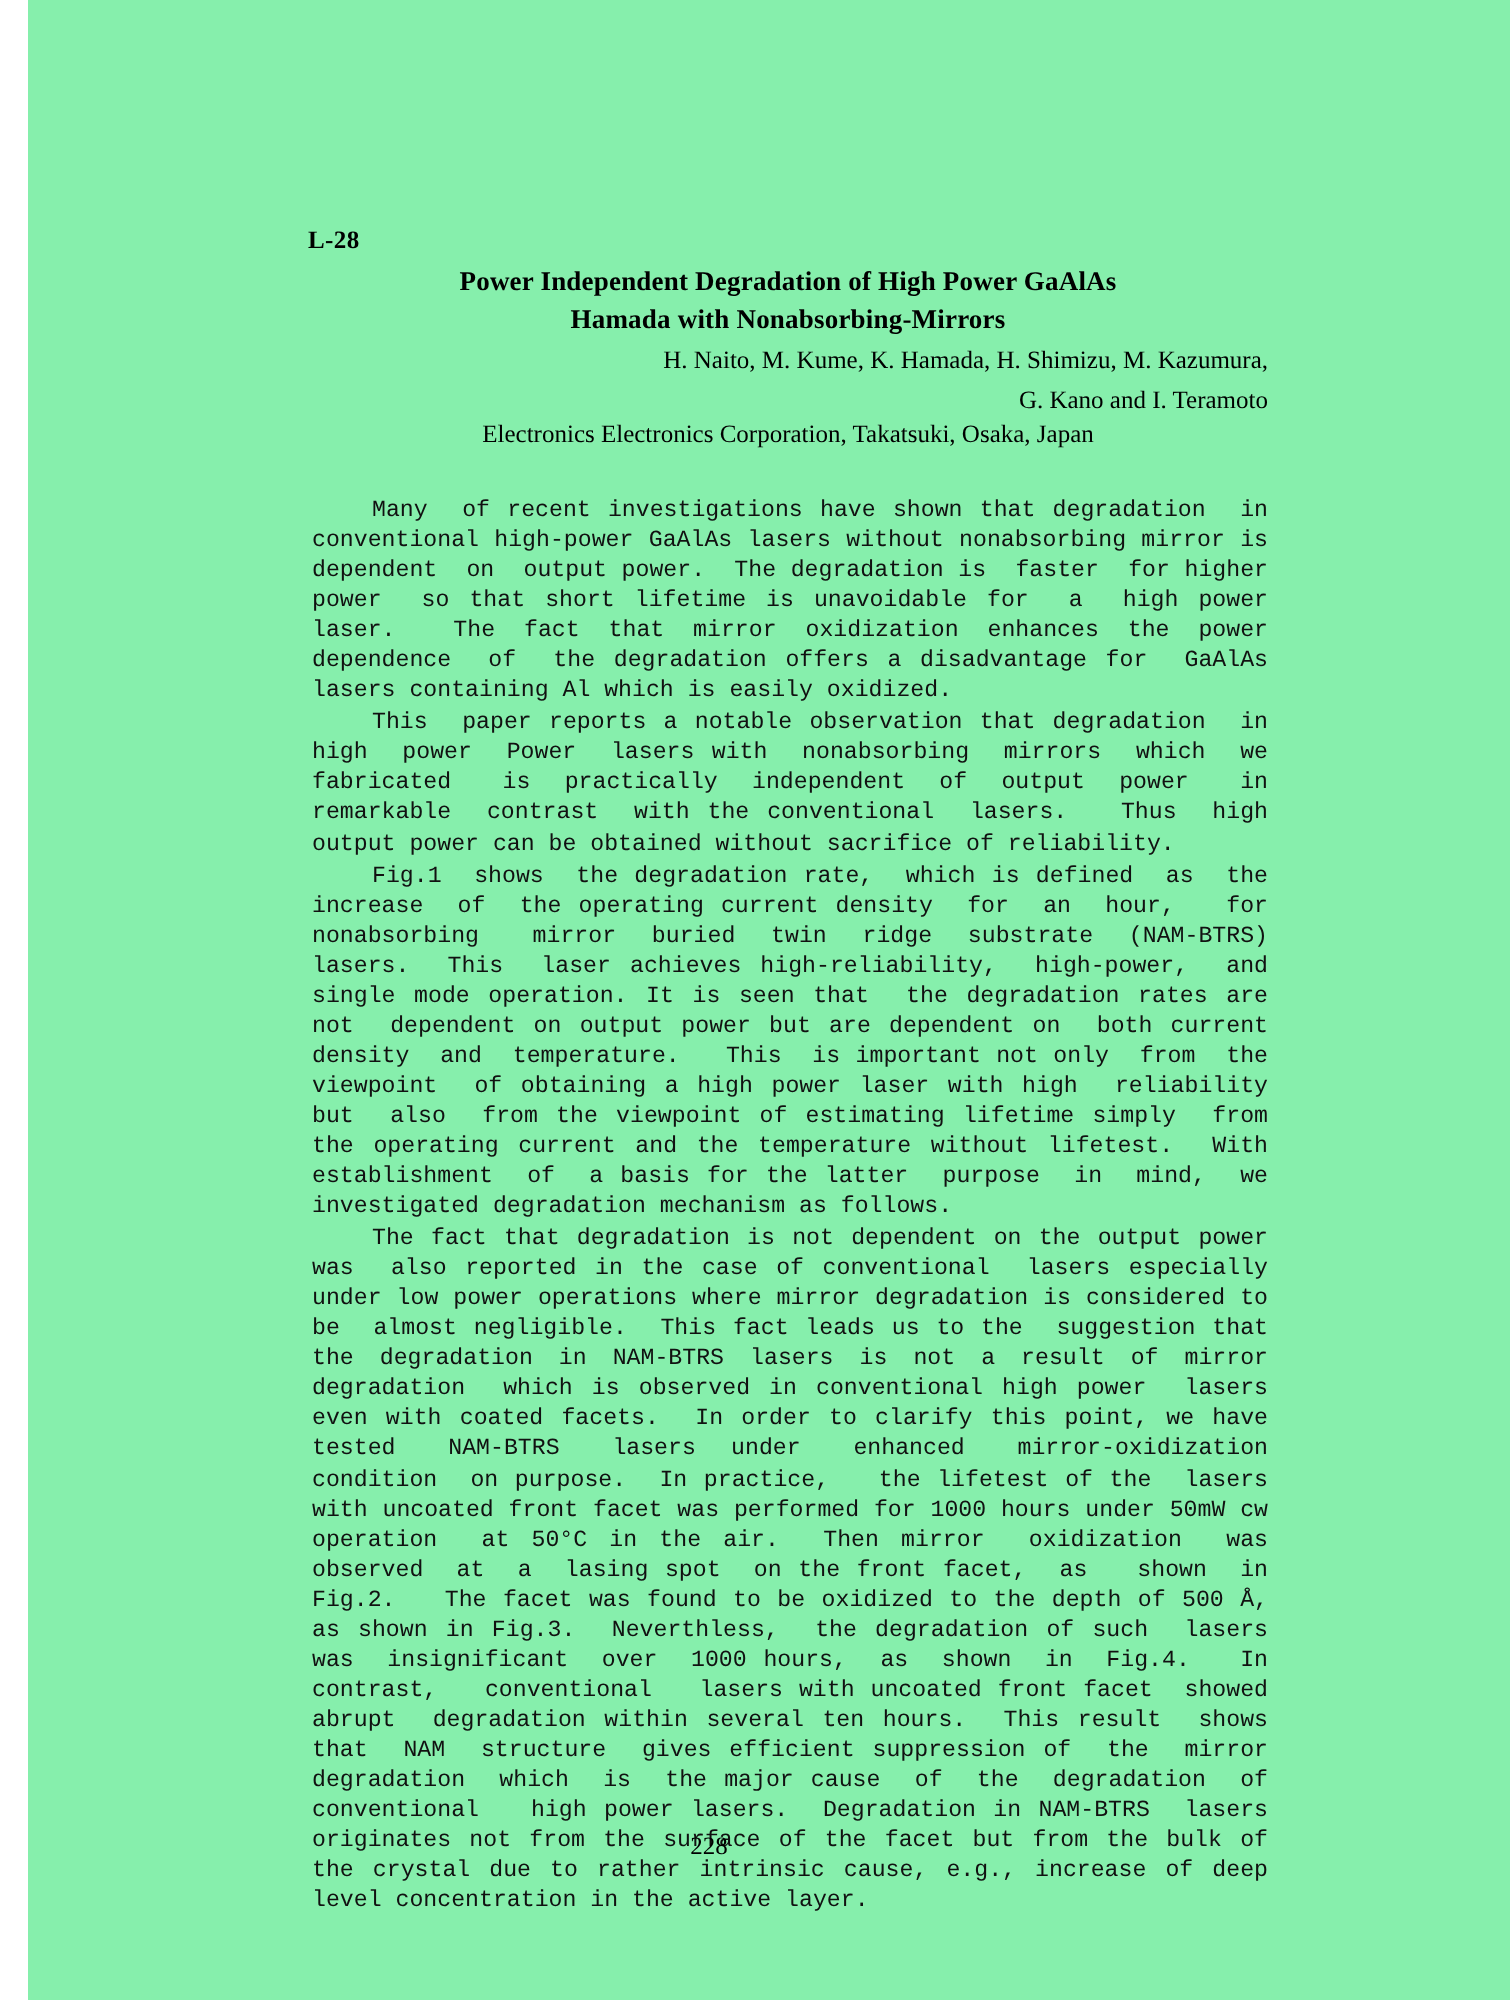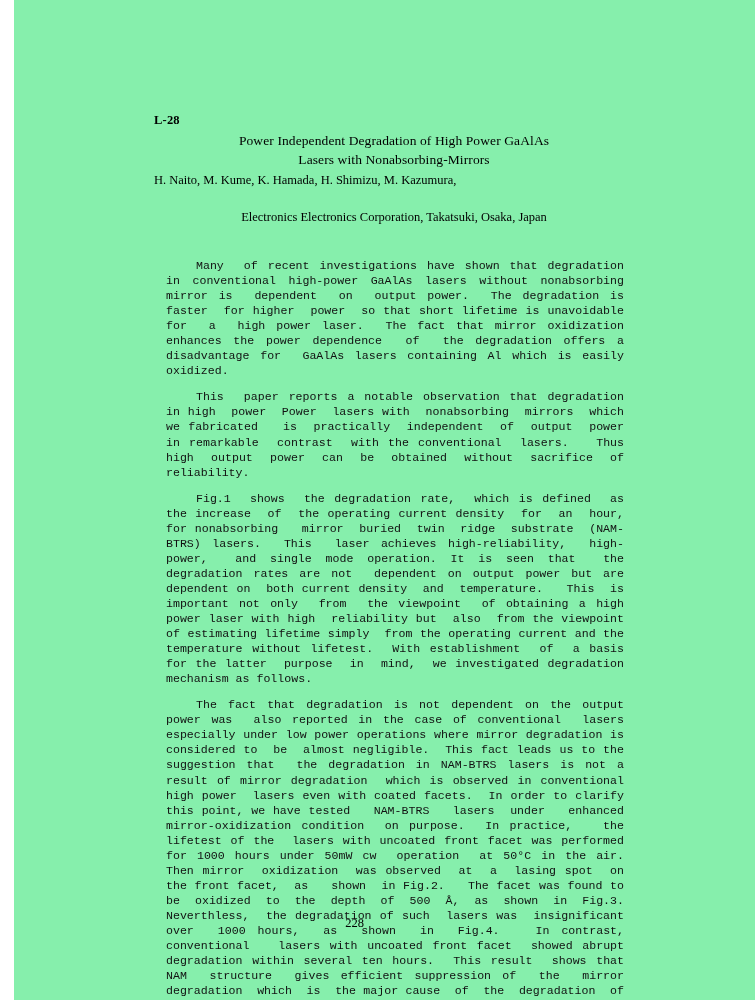--- a/index.html
+++ b/index.html
@@ -31,31 +31,31 @@
     font-size: 12.5px;
     letter-spacing: 0.2px;
   }
   .title {
     position: absolute;
     left: 140px;
     top: 131px;
     width: 480px;
     text-align: center;
     font-family: "Liberation Serif", serif;
-    font-weight: normal;
+    font-weight: bold;
     font-size: 13.5px;
     line-height: 19px;
     letter-spacing: 0.1px;
   }
   .authors {
     position: absolute;
     left: 140px;
     top: 170px;
     width: 480px;
-    text-align: left;
+    text-align: right;
     font-family: "Liberation Serif", serif;
     font-size: 12.5px;
     line-height: 20px;
   }
   .affiliation {
     position: absolute;
     left: 140px;
     top: 208px;
     width: 480px;
     text-align: center;
@@ -69,21 +69,21 @@
     top: 247px;
     width: 480px;
     font-family: "Liberation Mono", monospace;
     font-size: 11.6px;
     line-height: 15.05px;
     text-align: justify;
     color: #111111;
     letter-spacing: 0px;
   }
   .body-text p {
-    margin: 11px;
+    margin: 1px;
     text-indent: 30px;
     text-align: justify;
     white-space: pre-wrap;
   }
   .page-number {
     position: absolute;
     left: 0;
     top: 916px;
     width: 681px;
     text-align: center;
@@ -93,25 +93,26 @@
 </style>
 </head>
 <body>
 
 <div class="page">
 
   <div class="paper-id">L-28</div>
 
   <div class="title">
     <div>Power Independent Degradation of High Power GaAlAs</div>
-    <div>Lasers with Nonabsorbing-Mirrors</div>
+    <div>Hamada with Nonabsorbing-Mirrors</div>
   </div>
 
   <div class="authors">
     <div>H. Naito, M. Kume, K. Hamada, H. Shimizu, M. Kazumura,</div>
+    <div>G. Kano and I. Teramoto</div>
   </div>
 
   <div class="affiliation">Electronics Electronics Corporation, Takatsuki, Osaka, Japan</div>
 
   <div class="body-text">
     <p>Many  of recent investigations have shown that degradation  in conventional high-power GaAlAs lasers without nonabsorbing mirror is  dependent  on  output power.  The degradation is  faster  for higher  power  so that short lifetime is unavoidable for  a  high power laser.  The fact that mirror oxidization enhances the power dependence  of  the degradation offers a disadvantage for  GaAlAs lasers containing Al which is easily oxidized.</p>
     <p>This  paper reports a notable observation that degradation  in high  power  Power  lasers with  nonabsorbing  mirrors  which  we fabricated   is  practically  independent  of  output  power   in remarkable  contrast  with the conventional  lasers.   Thus  high output power can be obtained without sacrifice of reliability.</p>
     <p>Fig.1  shows  the degradation rate,  which is defined  as  the increase  of  the operating current density  for  an  hour,   for nonabsorbing   mirror  buried  twin  ridge  substrate  (NAM-BTRS) lasers.  This  laser achieves high-reliability,  high-power,  and single mode operation. It is seen that  the degradation rates are not  dependent on output power but are dependent on  both current density  and  temperature.   This  is important not only  from  the viewpoint  of obtaining a high power laser with high  reliability but  also  from the viewpoint of estimating lifetime simply  from the operating current and the temperature without lifetest.  With establishment  of  a basis for the latter  purpose  in  mind,  we investigated degradation mechanism as follows.</p>
     <p>The fact that degradation is not dependent on the output power was  also reported in the case of conventional  lasers especially under low power operations where mirror degradation is considered to  be  almost negligible.  This fact leads us to the  suggestion that  the degradation in NAM-BTRS lasers is not a result of mirror degradation  which is observed in conventional high power  lasers even with coated facets.  In order to clarify this point, we have tested   NAM-BTRS   lasers  under   enhanced   mirror-oxidization condition  on purpose.  In practice,   the lifetest of the  lasers with uncoated front facet was performed for 1000 hours under 50mW cw  operation  at 50°C in the air.  Then mirror  oxidization  was observed  at  a  lasing spot  on the front facet,  as   shown  in Fig.2.   The facet was found to be oxidized to the depth of 500 Å, as shown in Fig.3.  Neverthless,  the degradation of such  lasers was  insignificant  over  1000 hours,  as  shown  in  Fig.4.   In contrast,   conventional   lasers with uncoated front facet  showed abrupt  degradation within several ten hours.  This result  shows that  NAM  structure  gives efficient suppression of  the  mirror degradation  which  is  the major cause  of  the  degradation  of conventional   high power lasers.  Degradation in NAM-BTRS  lasers originates not from the surface of the facet but from the bulk of the crystal due to rather intrinsic cause, e.g., increase of deep level concentration in the active layer.</p>
   </div>

